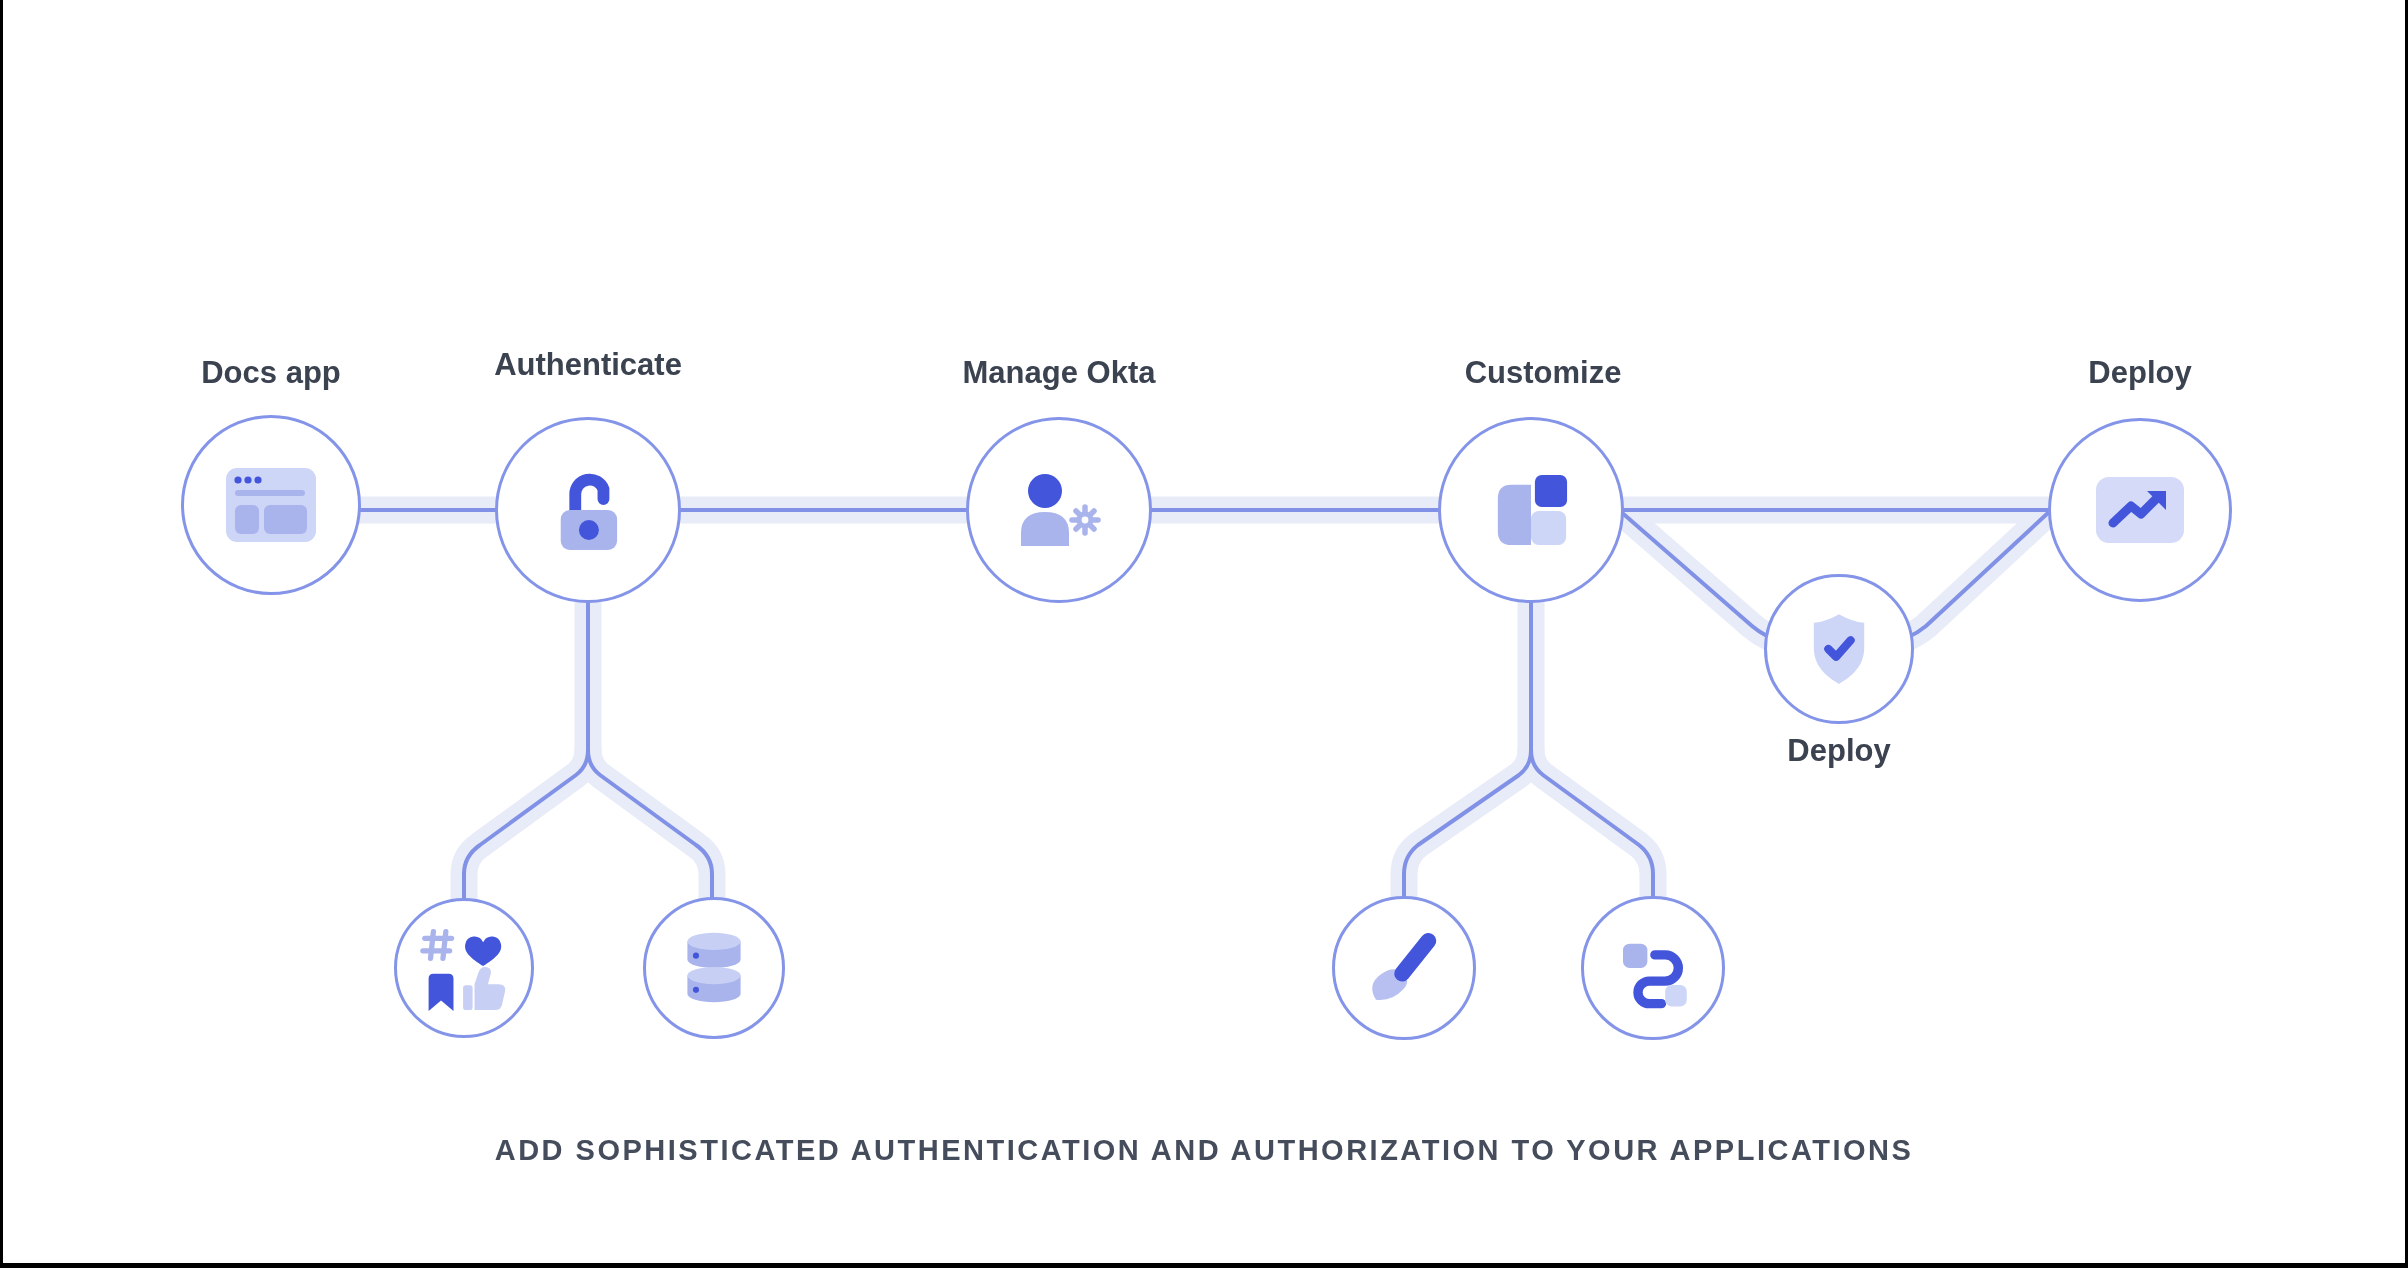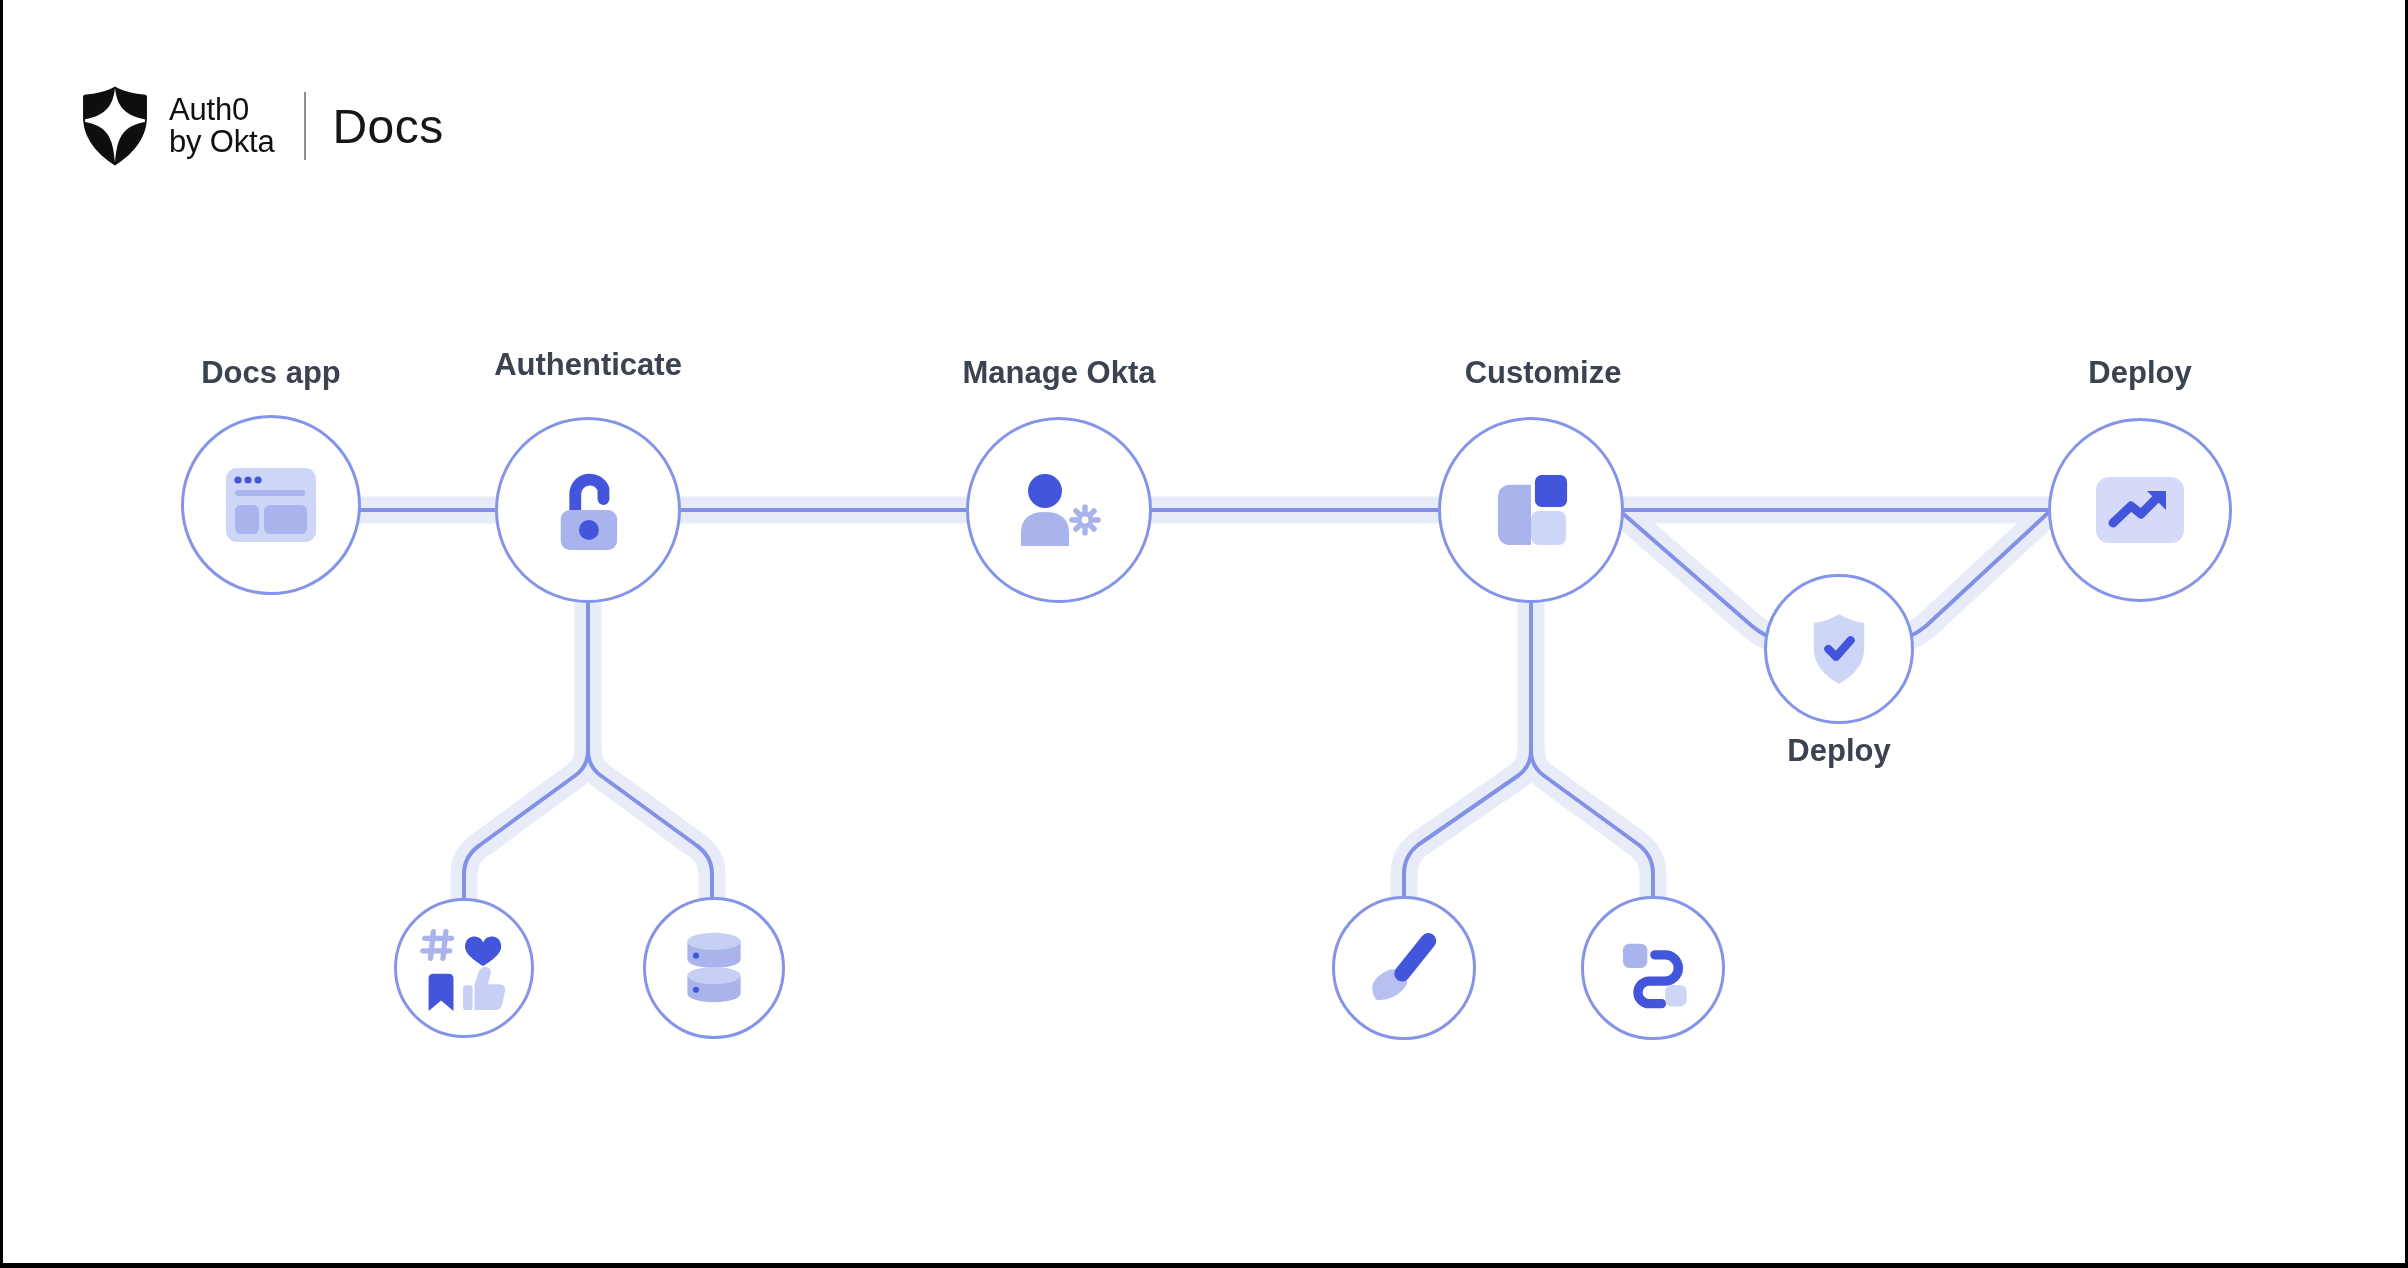--- a/index.html
+++ b/index.html
@@ -50,33 +50,20 @@
   .tagline{
     position:absolute;left:0;right:0;top:1134px;text-align:center;
     font-size:29px;font-weight:700;letter-spacing:2.5px;color:#454C5B;white-space:nowrap;
   }
 </style>
 </head>
 <body>
 
 <div class="frame">
 
-  <div class="logo">
-    <svg class="mark" viewBox="0 0 100 116">
-      <path fill="#0e0e0e" fill-rule="evenodd" d="
-        M50 0 C62 7 78 11 95 12 L97 14 V44 C97 73 80 97 50 116 C20 97 3 73 3 44 V14 L5 12 C22 11 38 7 50 0 Z
-        M50 2 C53 28 63 42 94 48 L94 52 C63 58 53 72 50 112 C47 72 37 58 6 52 L6 48 C37 42 47 28 50 2 Z"></path>
-    </svg>
-    <div class="brand">
-      <div>Auth0</div>
-      <div>by Okta</div>
-    </div>
-    <div class="logo-divider"></div>
-    <div class="product">Docs</div>
-  </div>
 
   <svg class="wires" viewBox="0 0 2402 1263" preserveAspectRatio="none">
     <g>
       <path class="glow" d="M 268 510 H 2137"></path>
       <path class="glow" d="M 1617 511 L 1749 626 Q 1767 641 1791 644 L 1881 644 Q 1905 641 1923 626 L 2046 512"></path>
       <path class="glow" d="M 585 597 V 750 Q 585 766 573 775 L 477 845 Q 461 856 461 874 V 899"></path>
       <path class="glow" d="M 585 750 Q 585 766 597 775 L 693 845 Q 709 856 709 874 V 899"></path>
       <path class="glow" d="M 1528 599 V 750 Q 1528 766 1516 775 L 1415 845 Q 1401 856 1401 874 V 899"></path>
       <path class="glow" d="M 1528 750 Q 1528 766 1540 775 L 1636 845 Q 1650 856 1650 874 V 899"></path>
     </g>
@@ -195,14 +182,15 @@
   </div>
 
   <div class="node" style="left:1578px;top:896px;width:144px;height:144px;">
     <svg width="90" height="90" viewBox="0 0 96 96">
       <rect x="16" y="22" width="26" height="26" rx="7" fill="var(--mid)"></rect>
       <path d="M 50 34 H 61 A 14 14 0 0 1 61 62 H 44 A 12 12 0 0 0 44 86 H 57" fill="none" stroke="var(--blue)" stroke-width="10" stroke-linecap="round"></path>
       <rect x="61" y="66" width="23" height="23" rx="7" fill="var(--light)"></rect>
     </svg>
   </div>
 
+  <div class="tagline">ADD SOPHISTICATED AUTHENTICATION AND AUTHORIZATION TO YOUR APPLICATIONS</div>
 
 </div>
 
 </body></html>

